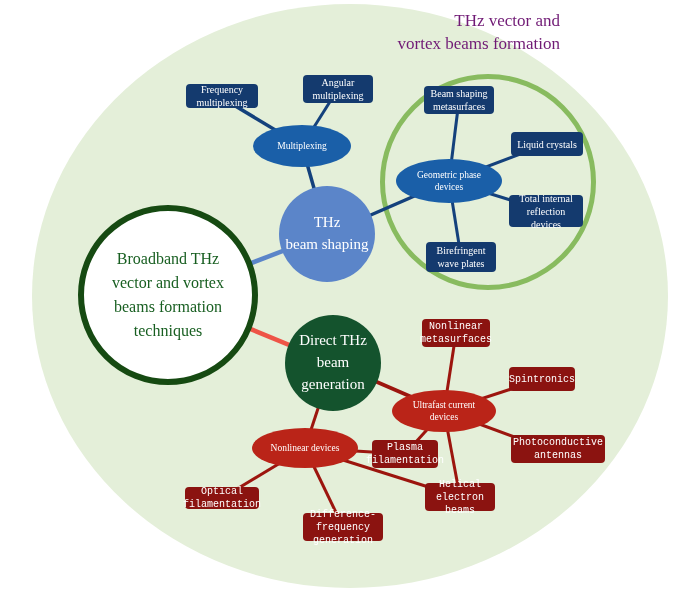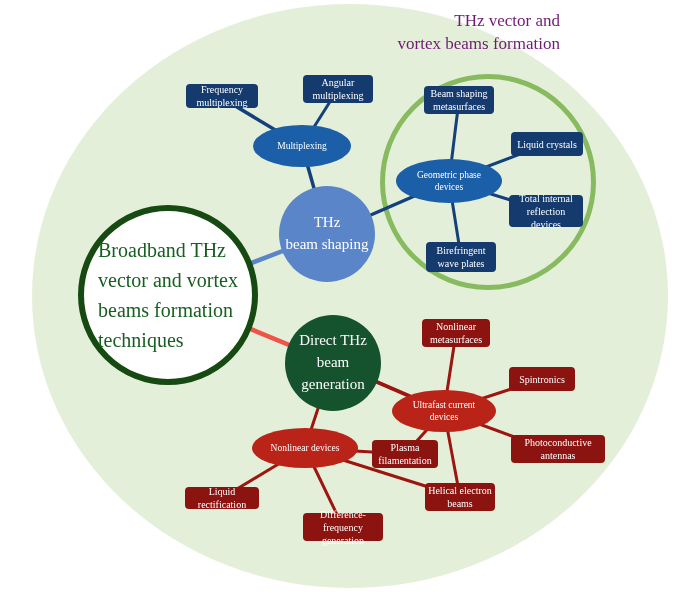--- a/index.html
+++ b/index.html
@@ -20,31 +20,31 @@
   .edge-navy { stroke:#14417c; stroke-width:3; }
   .edge-navy.thick { stroke-width:3.5; }
   .edge-salmon { stroke:#ee5447; stroke-width:4.5; }
   .edge-darkred { stroke:#9c150e; stroke-width:3; }
   .edge-darkred.thick { stroke-width:4; }
   .node {
     position:absolute; display:flex; align-items:center; justify-content:center;
     text-align:center; color:#ffffff; white-space:pre-line; box-sizing:border-box;
   }
   .box { border-radius:4px; font-size:10px; line-height:1.3; background:#143a6e; padding:2px 2px; }
-  .box.red { background:#8b1310; }
+  .box.red { background:#8b1310;font-family:Liberation Mono, monospace; }
   .hub { border-radius:50%; font-size:9.5px; line-height:1.3; background:#1a5fa8; }
   .hub.red { background:#ba2418; }
   .circle { border-radius:50%; font-size:15px; line-height:1.45; }
   .circle.blue { background:#5b85c9; }
   .circle.red { background:#14532d; }
   .root-circle {
     position:absolute; left:78px; top:205px; width:180px; height:180px;
     background:#ffffff; border:6px solid #164a12; border-radius:50%;
-    display:flex; align-items:center; justify-content:center; text-align:left;
-    color:#175e20; font-size:20px; line-height:1.5; white-space:pre-line;
+    display:flex; align-items:center; justify-content:center; text-align:center;
+    color:#175e20; font-size:16px; line-height:1.5; white-space:pre-line;
     box-sizing:border-box;
   }
   .title {
     position:absolute; left:140px; top:10px; width:420px;
     color:#701a75; font-size:17px; line-height:1.35;
     text-align:right; white-space:pre-line;
   }
 </style>
 </head>
 <body>
@@ -109,16 +109,16 @@
   <div class="node box red" style="left:422px;top:319px;width:68px;height:28px">Nonlinear
 metasurfaces</div>
   <div class="node box red" style="left:509px;top:367px;width:66px;height:24px">Spintronics</div>
   <div class="node box red" style="left:511px;top:435px;width:94px;height:28px">Photoconductive
 antennas</div>
   <div class="node box red" style="left:425px;top:483px;width:70px;height:28px">Helical electron
 beams</div>
   <div class="node hub red" style="left:252px;top:428px;width:106px;height:40px">Nonlinear devices</div>
   <div class="node box red" style="left:372px;top:440px;width:66px;height:28px">Plasma
 filamentation</div>
-  <div class="node box red" style="left:185px;top:487px;width:74px;height:22px">Liquid rectification</div>
+  <div class="node box red" style="left:185px;top:487px;width:74px;height:22px">Optical filamentation</div>
   <div class="node box red" style="left:303px;top:513px;width:80px;height:28px">Difference-frequency
 generation</div>
 </div>
 
 </body></html>

